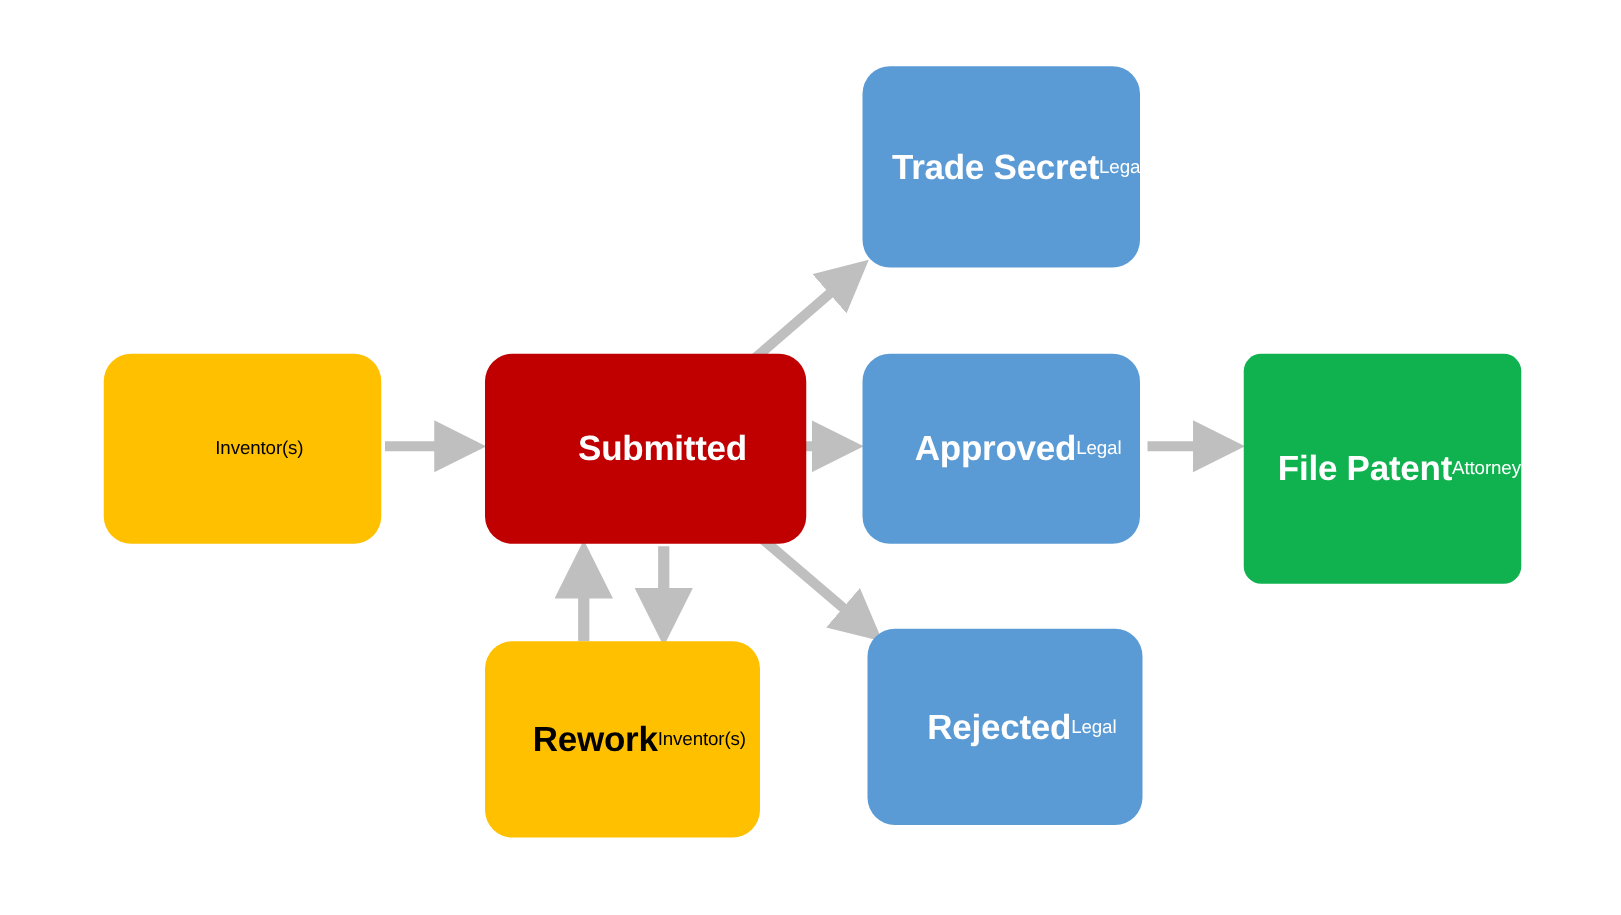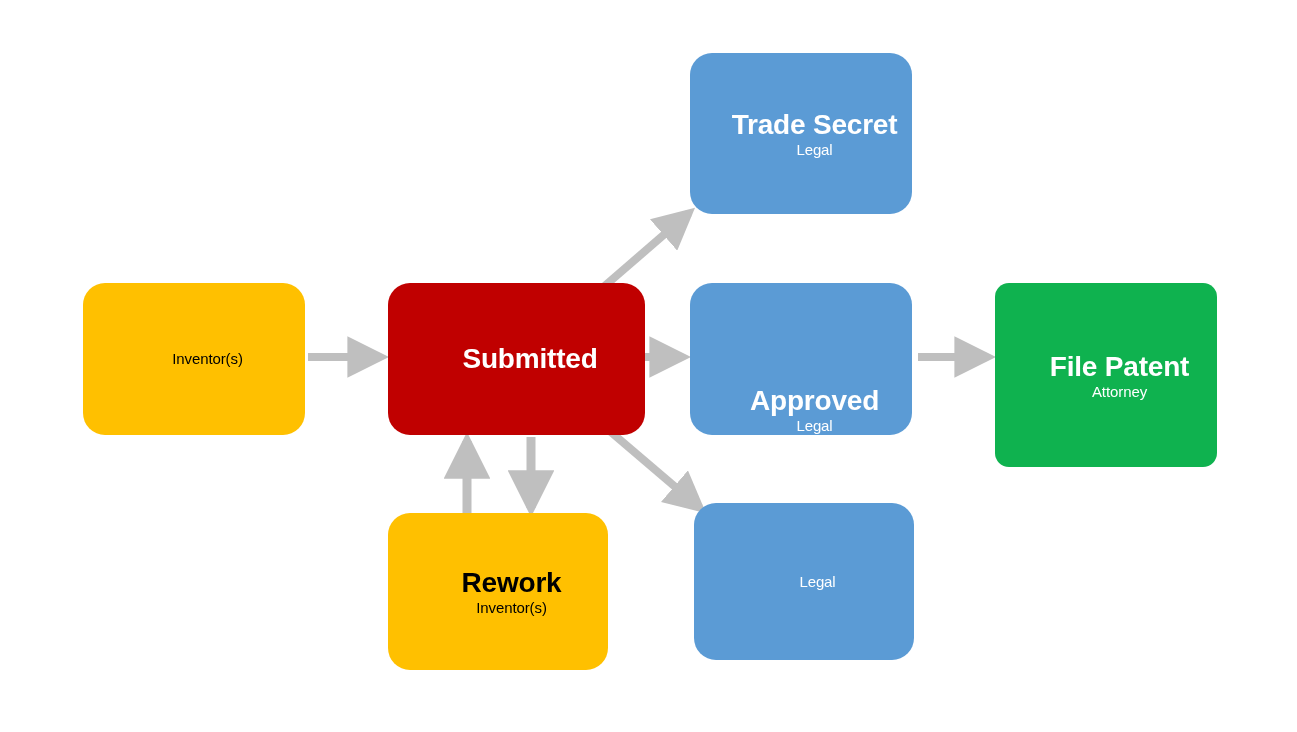--- a/index.html
+++ b/index.html
@@ -24,21 +24,21 @@
     left: 0;
     top: 0;
     width: 1297px;
     height: 732px;
     pointer-events: none;
   }
   .node {
     position: absolute;
     box-sizing: border-box;
     display: flex;
-    flex-direction: column;
+    flex-direction: row;
     align-items: center;
     justify-content: center;
     text-align: center;
     line-height: 1.18;
     padding-left: 27px;
   }
   .node-title {
     font-weight: bold;
     font-size: 28px;
     letter-spacing: -0.2px;
@@ -66,21 +66,20 @@
   }
   #node-trade-secret {
     left: 690px; top: 53px; width: 222px; height: 161px;
     background: #5B9BD5; color: #FFFFFF;
     border-radius: 22px;
   }
   #node-approved {
     left: 690px; top: 283px; width: 222px; height: 152px;
     background: #5B9BD5; color: #FFFFFF;
     border-radius: 22px;
-    justify-content: flex-end;
   }
   #node-rejected {
     left: 694px; top: 503px; width: 220px; height: 157px;
     background: #5B9BD5; color: #FFFFFF;
     border-radius: 22px;
   }
   #node-file-patent {
     left: 995px; top: 283px; width: 222px; height: 184px;
     background: #0FB24F; color: #FFFFFF;
     border-radius: 14px;
@@ -150,20 +149,21 @@
   </div>
 
   <div class="node" id="node-approved">
     <div class="node-title">Approved</div>
     <div class="node-sub">
       <span class="node-sub-line">Legal</span>
     </div>
   </div>
 
   <div class="node" id="node-rejected">
+    <div class="node-title">Rejected</div>
     <div class="node-sub">
       <span class="node-sub-line">Legal</span>
     </div>
   </div>
 
   <div class="node" id="node-file-patent">
     <div class="node-title">File Patent</div>
     <div class="node-sub">
       <span class="node-sub-line">Attorney</span>
     </div>

